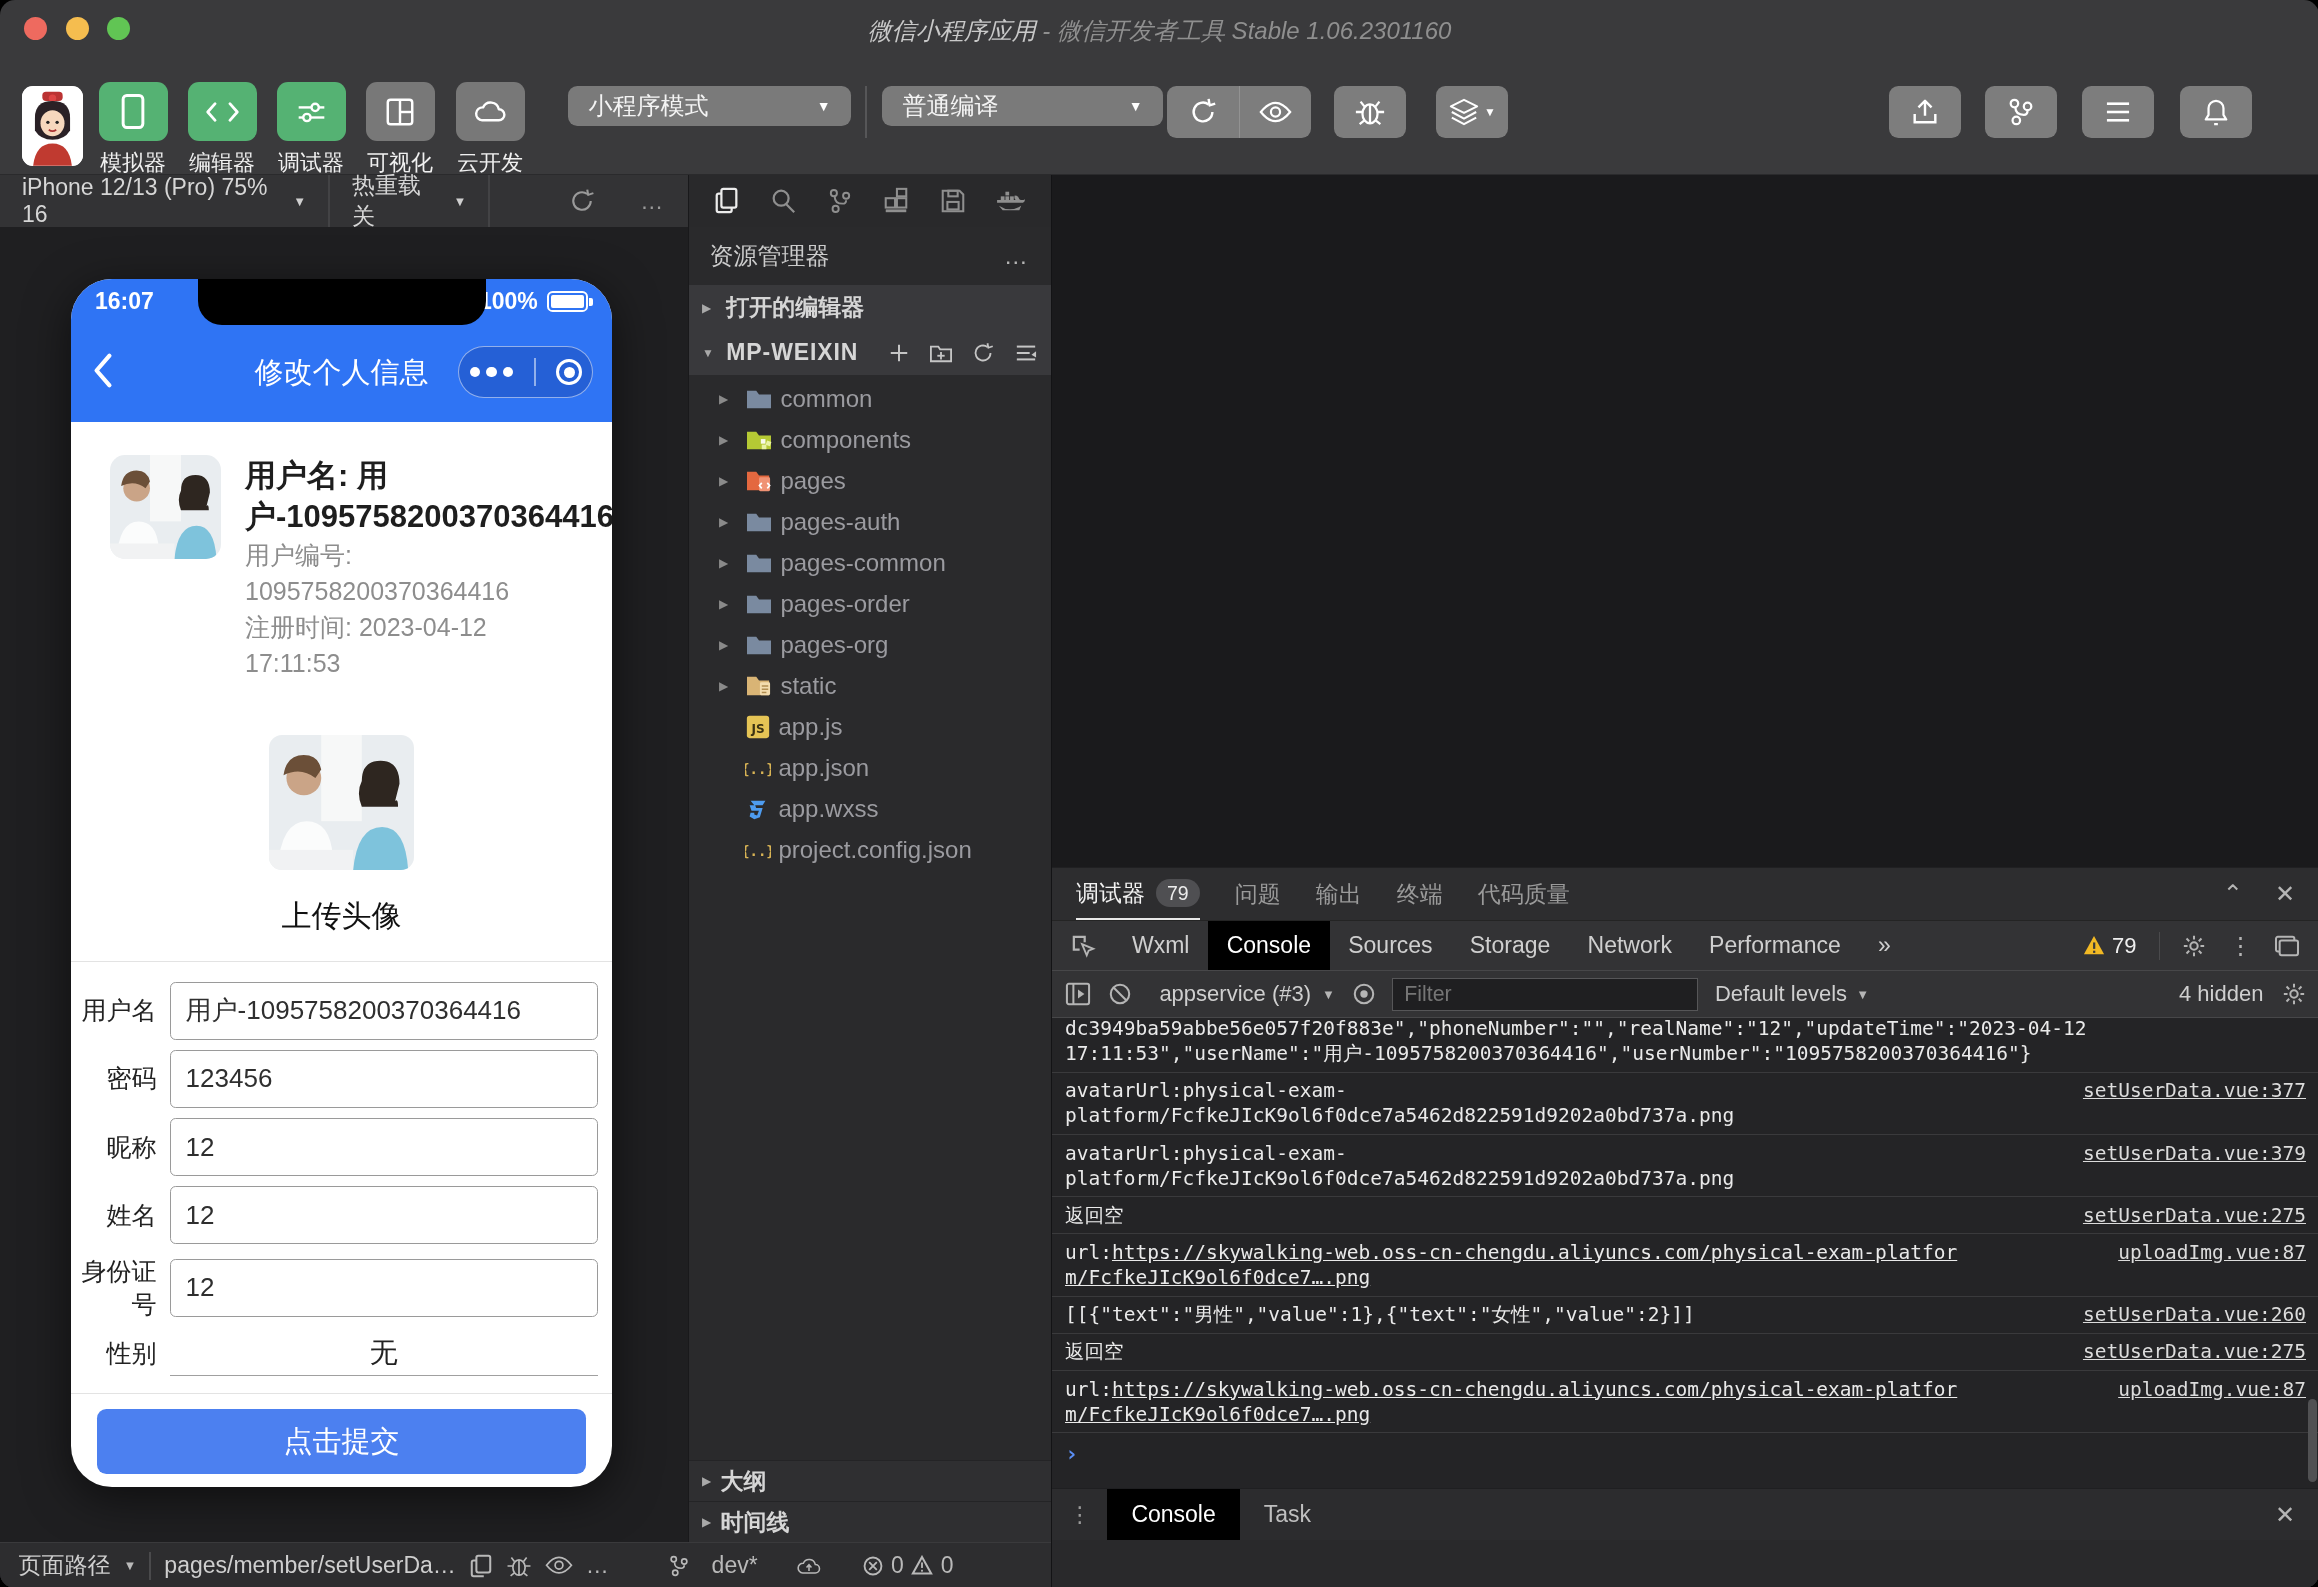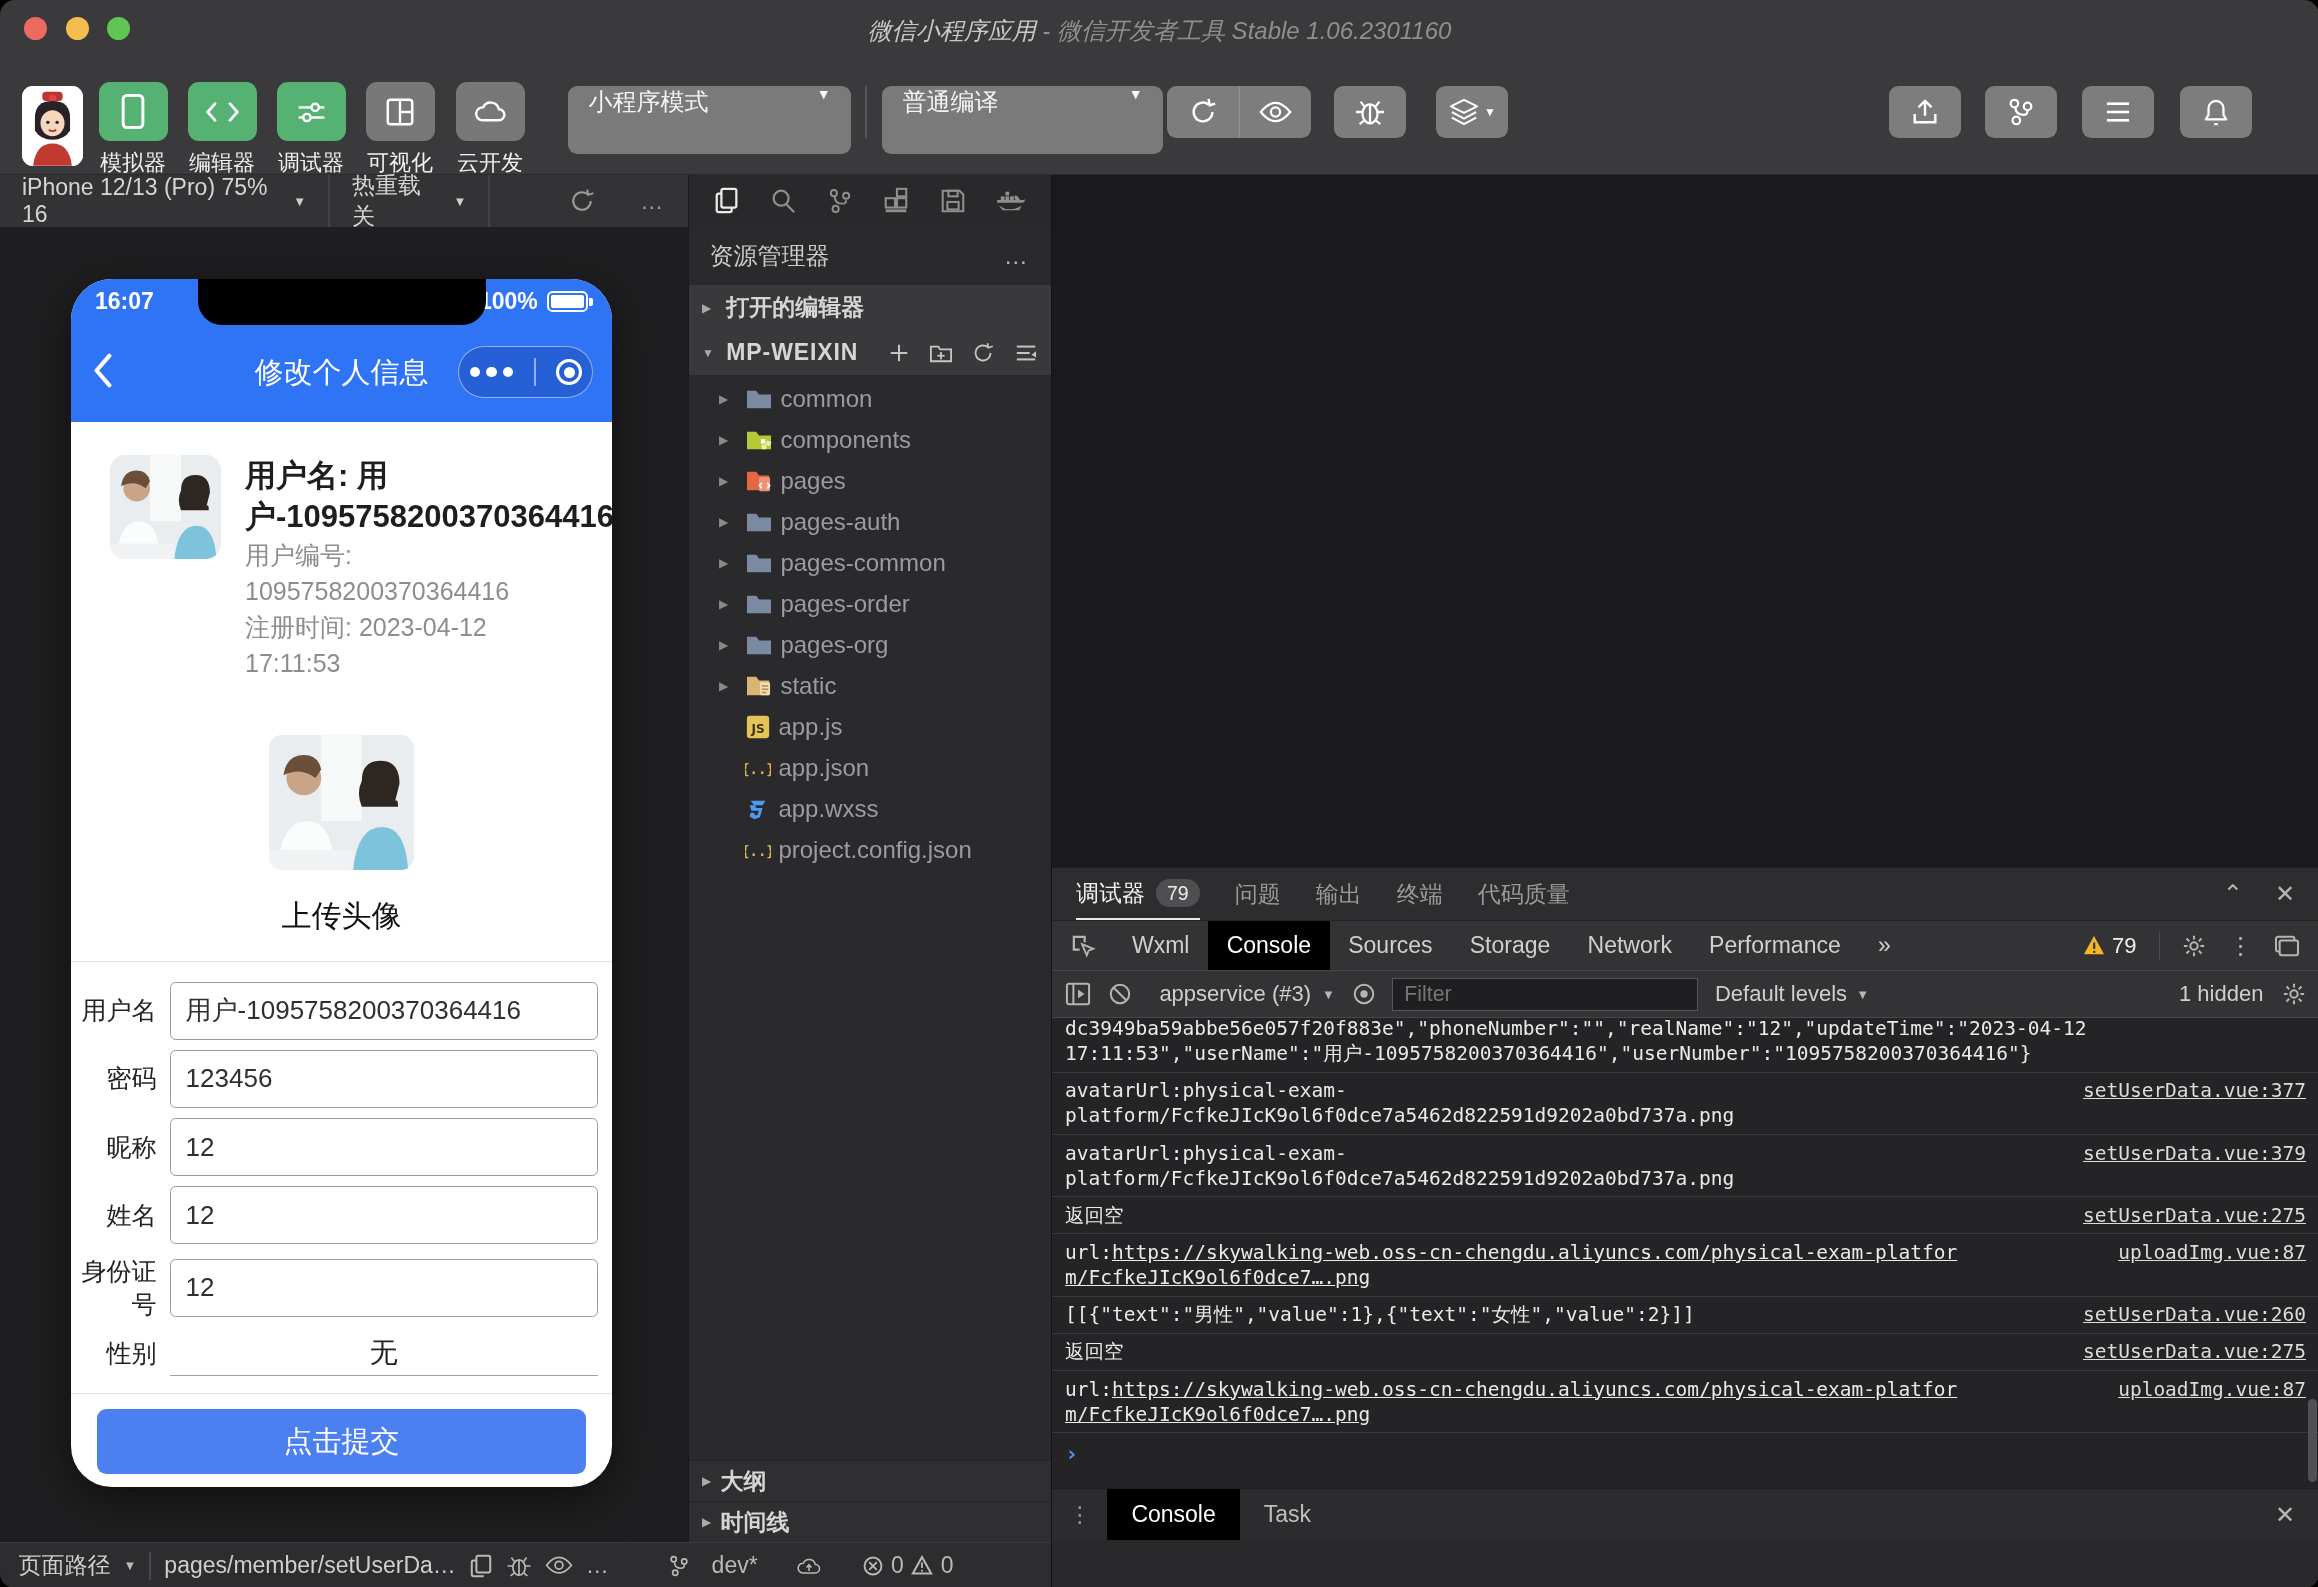--- a/index.html
+++ b/index.html
@@ -17,21 +17,21 @@
   .win-title .dim{color:#8f8f8f;}
 
   
   .toolbar{position:relative;height:119px;}
   .avatar{position:absolute;left:22px;top:30px;width:61px;height:80px;background:#fff;border-radius:11px;overflow:hidden;}
   .ttab{position:absolute;top:26px;width:70px;text-align:center;}
   .tbtn{width:69px;height:59px;border-radius:11px;display:flex;align-items:center;justify-content:center;margin:0 auto;}
   .tbtn.green{background:#55b273;}
   .tbtn.gray{background:#787878;}
   .tlabel{margin-top:7.4px;font-size:22px;color:#f0f0f0;white-space:nowrap;}
-  .drop{position:absolute;top:30px;height:68px;background:#7a7a7a;border-radius:9.3px;display:flex;align-items:flex-start;
+  .drop{position:absolute;top:30px;height:40px;background:#7a7a7a;border-radius:9.3px;display:flex;align-items:center;
     padding:0 20.4px;font-size:24px;color:#f4f4f4;}
   .drop .caret{margin-left:auto;font-size:14px;color:#fff;}
   .vsep{position:absolute;top:30px;width:1.9px;height:52px;background:#565658;}
   .ibtn-group{position:absolute;top:30px;display:flex;background:#7d7d7d;border-radius:9.3px;overflow:hidden;}
   .ibtn{width:72px;height:52px;display:flex;align-items:center;justify-content:center;}
   .ibtn+.ibtn{border-left:1.9px solid #929292;}
   .ibtn-single{position:absolute;top:30px;width:72px;height:52px;background:#7d7d7d;border-radius:9.3px;
     display:flex;align-items:center;justify-content:center;}
   .under-label{position:absolute;top:89px;font-size:22px;color:#f0f0f0;white-space:nowrap;transform:translateX(-50%);margin-top:28px;}
 
@@ -794,21 +794,21 @@
                 <circle cx="13" cy="13" r="10" fill="none" stroke="#b5b5b5" stroke-width="2.2"></circle>
                 <circle cx="13" cy="13" r="4" fill="#b5b5b5"></circle>
               </svg>
           </span>
           <input class="filter" placeholder="Filter" style="">
           <span style="display:flex;align-items:center;gap:9.3px;">
             <span>Default levels</span>
             <span style="font-size:13px;color:#b5b5b5">▼</span>
           </span>
           <div class="right">
-            <span>1 hidden</span>
+            <span>4 hidden</span>
             <span class="ico">
               <svg width="24" height="24" viewBox="0 0 26 26">
                   <circle cx="13" cy="13" r="4" fill="none" stroke="#b5b5b5" stroke-width="2.2"></circle>
                   <path d="M13 2 v4 M13 20 v4 M2 13 h4 M20 13 h4 M4.9 4.9 l2.9 2.9 M18.2 18.2 l2.9 2.9 M21.1 4.9 l-2.9 2.9 M7.8 18.2 l-2.9 2.9" stroke="#b5b5b5" stroke-width="2.2"></path>
                 </svg>
             </span>
           </div>
         </div>
 
         <div class="logs">

